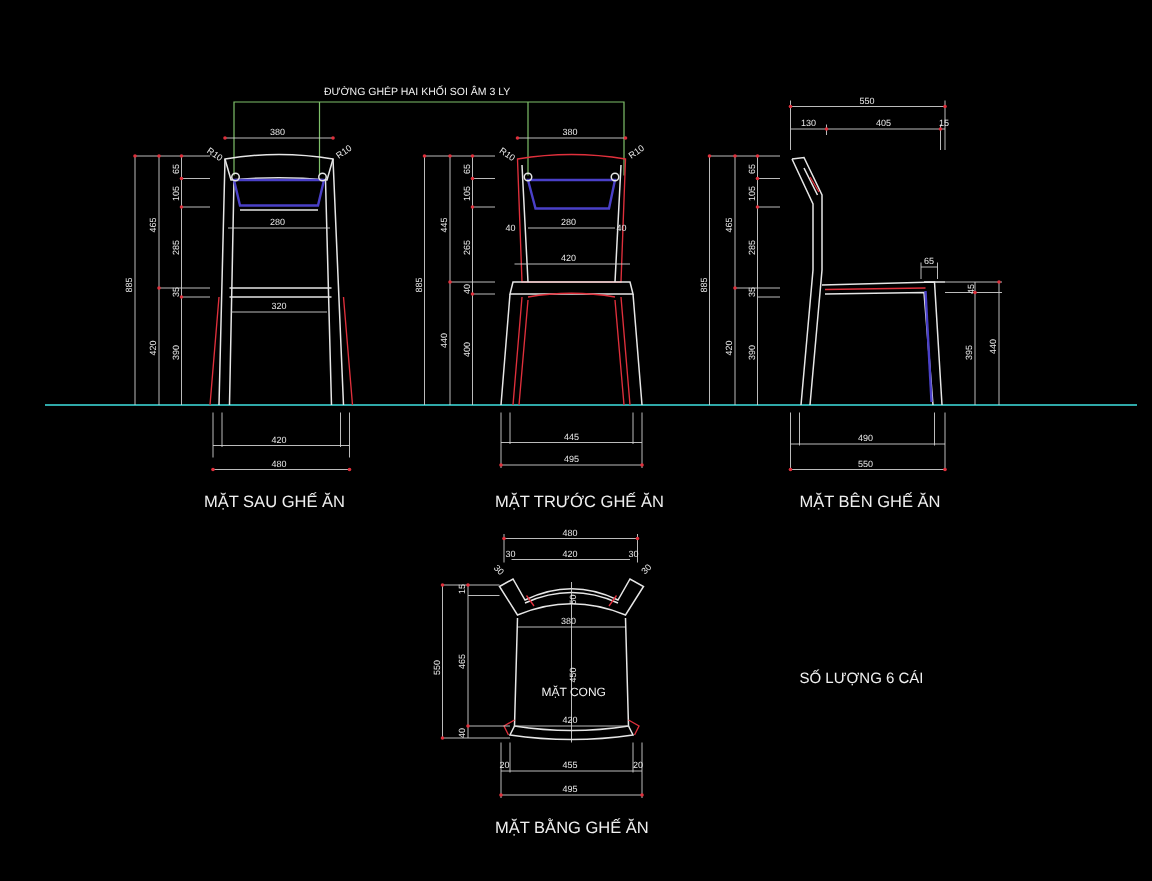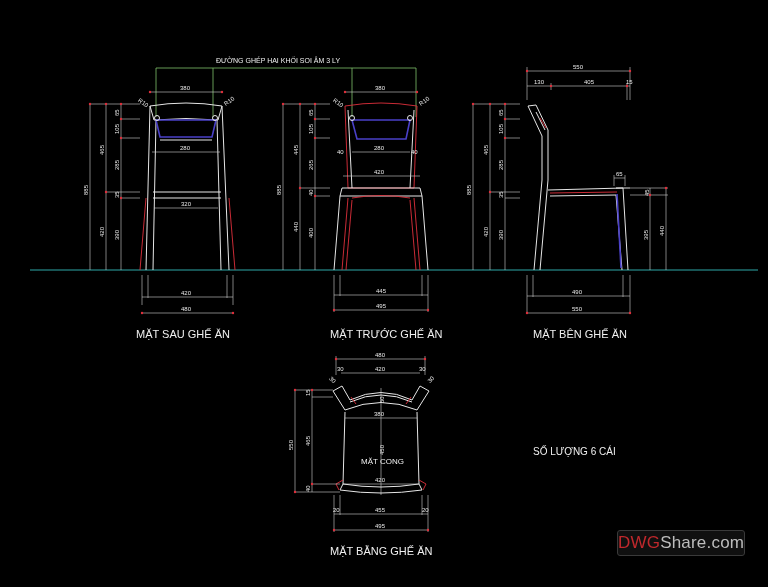--- a/index.html
+++ b/index.html
@@ -325,14 +325,13 @@
     <text class="dim" x="375" y="528">495</text>
     <text class="dim" x="333" y="512">20</text>
     <text class="dim" x="422" y="512">20</text>
 
     <text class="lbl" x="330" y="555">MẶT BẰNG GHẾ ĂN</text>
   </g>
 
   <text class="lbl" style="font-size:10px" x="533" y="455">SỐ LƯỢNG 6 CÁI</text>
 </svg>
 
-<div id="watermark"><span class="wm-a">DWG</span><span class="wm-b">Share.com</span></div>
 </div>
 
 </body></html>

